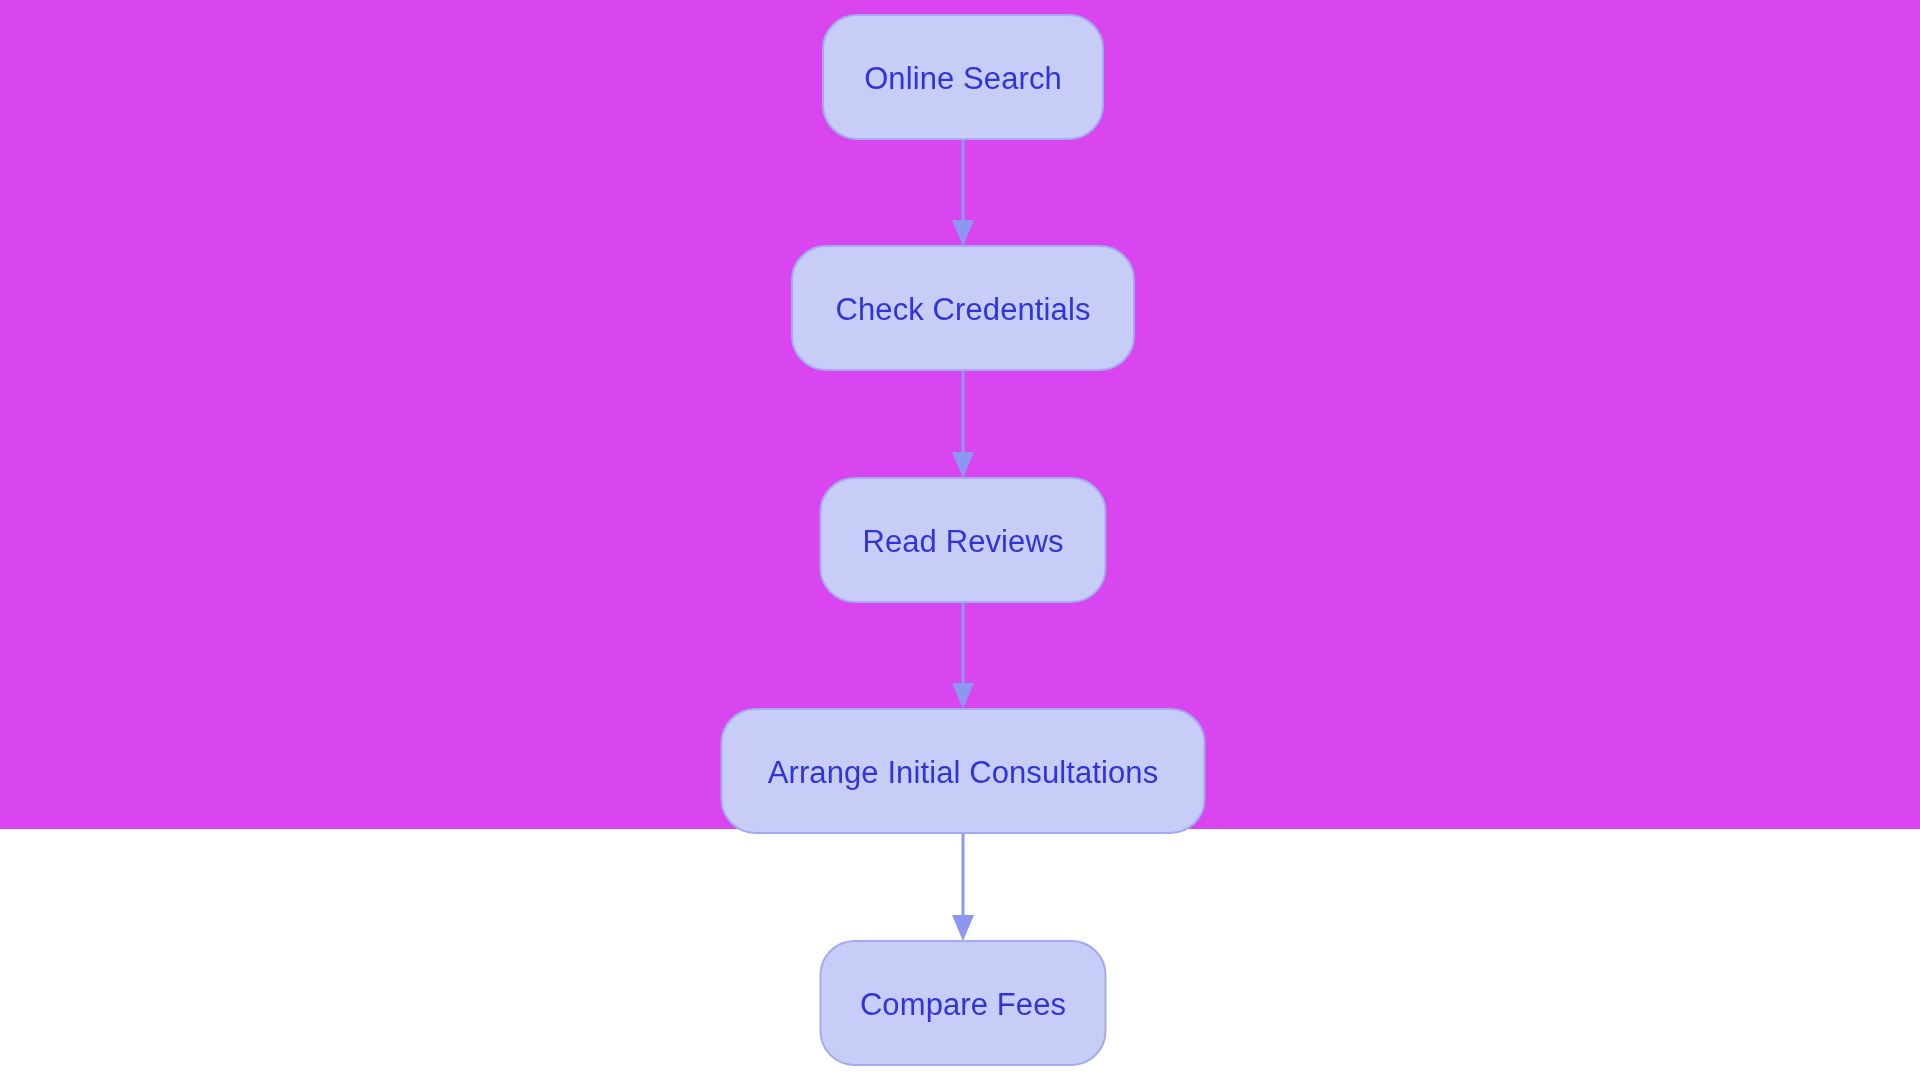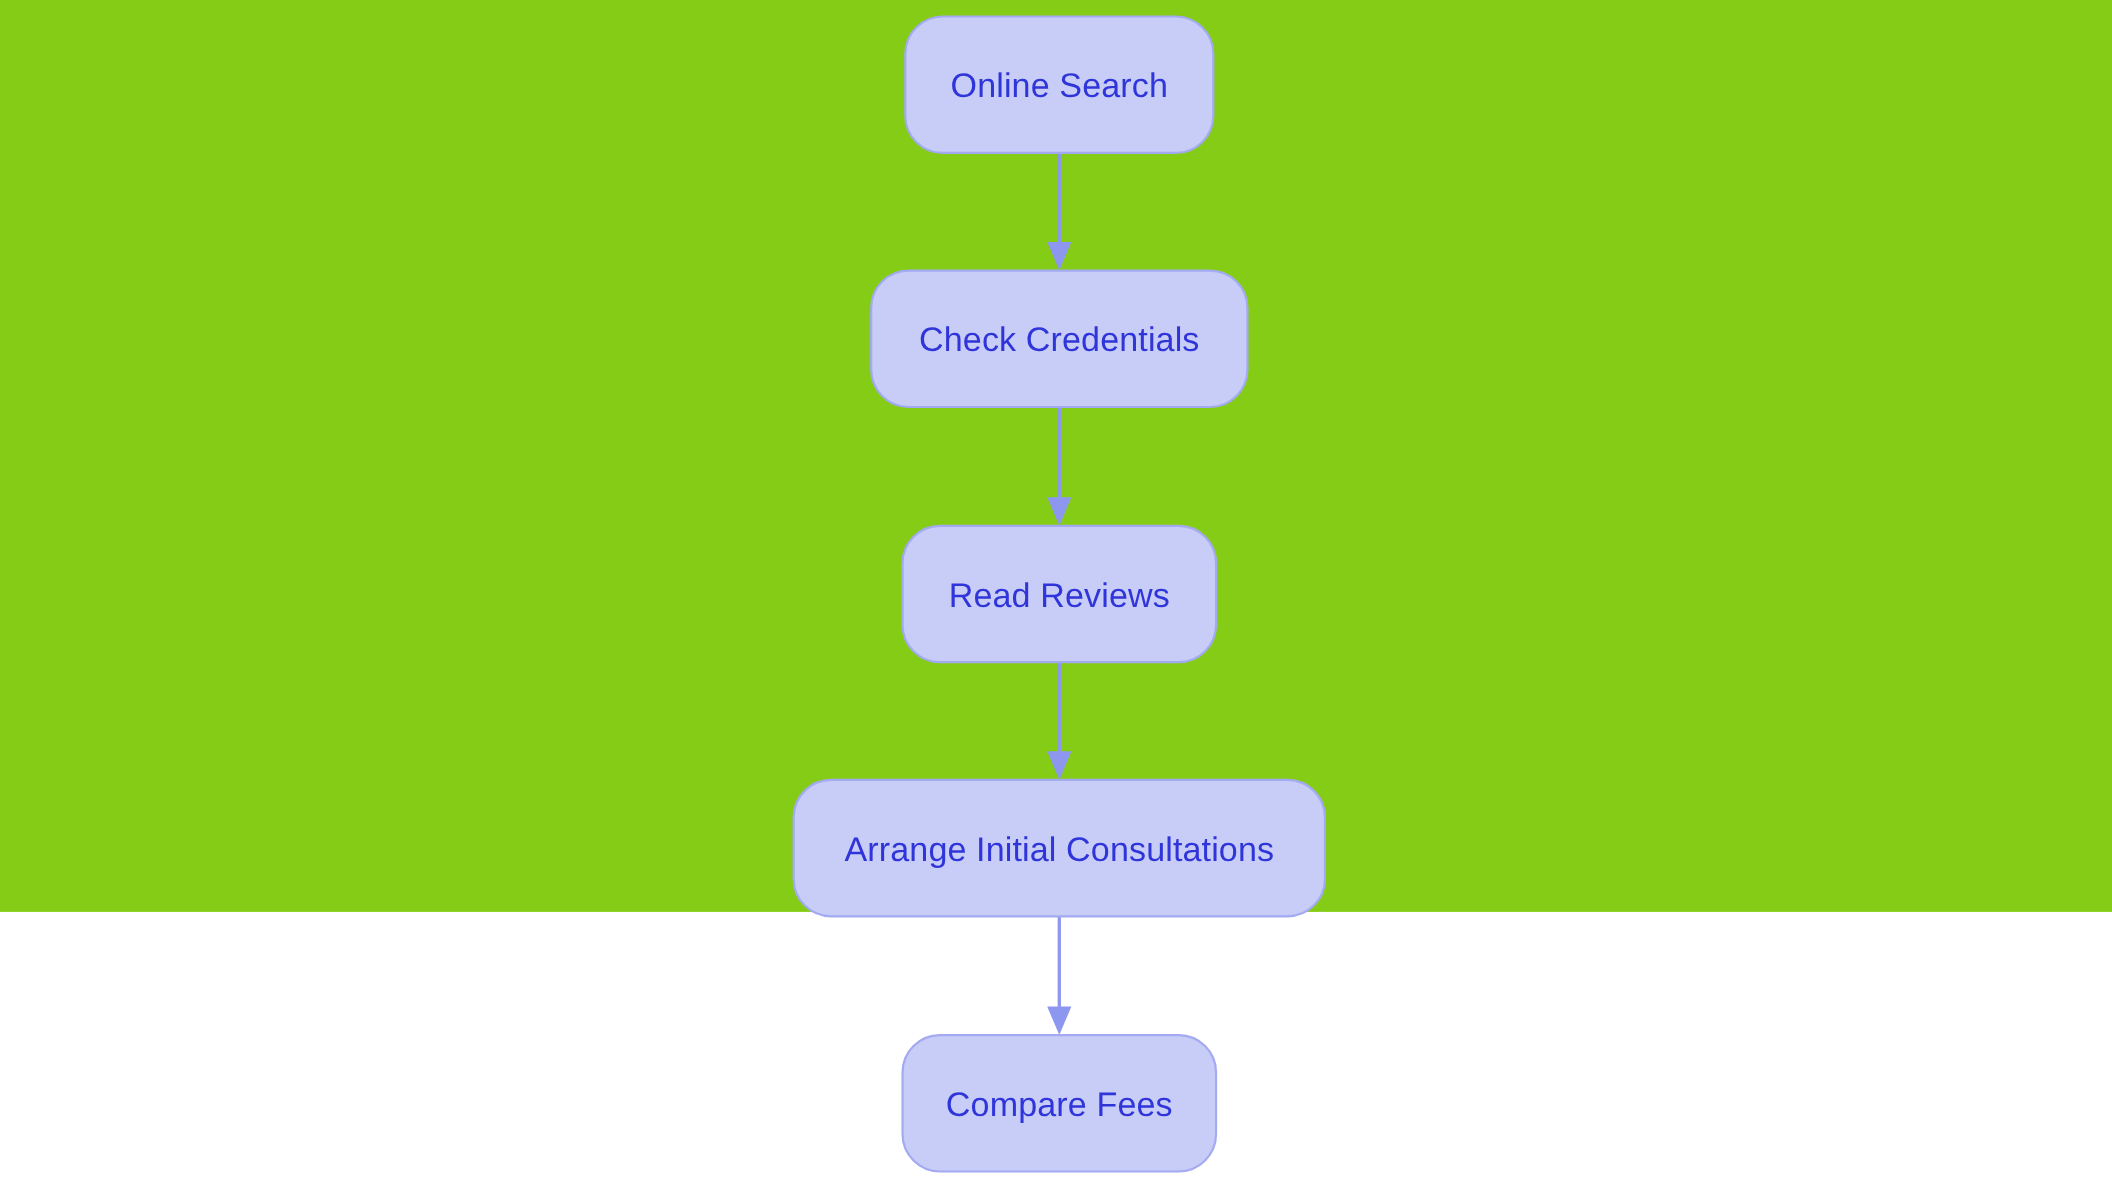--- a/index.html
+++ b/index.html
@@ -12,21 +12,21 @@
     height: 1083px;
     background: #ffffff;
     font-family: "Liberation Sans", "DejaVu Sans", sans-serif;
     overflow: hidden;
   }
 
   #flow-root {
     position: relative;
     width: 1920px;
     height: 829px;
-    background: #84cc16;
+    background: #d946ef;
   }
 
   #flow-svg {
     position: absolute;
     top: 0;
     left: 0;
     width: 1920px;
     height: 1083px;
     display: block;
   }

